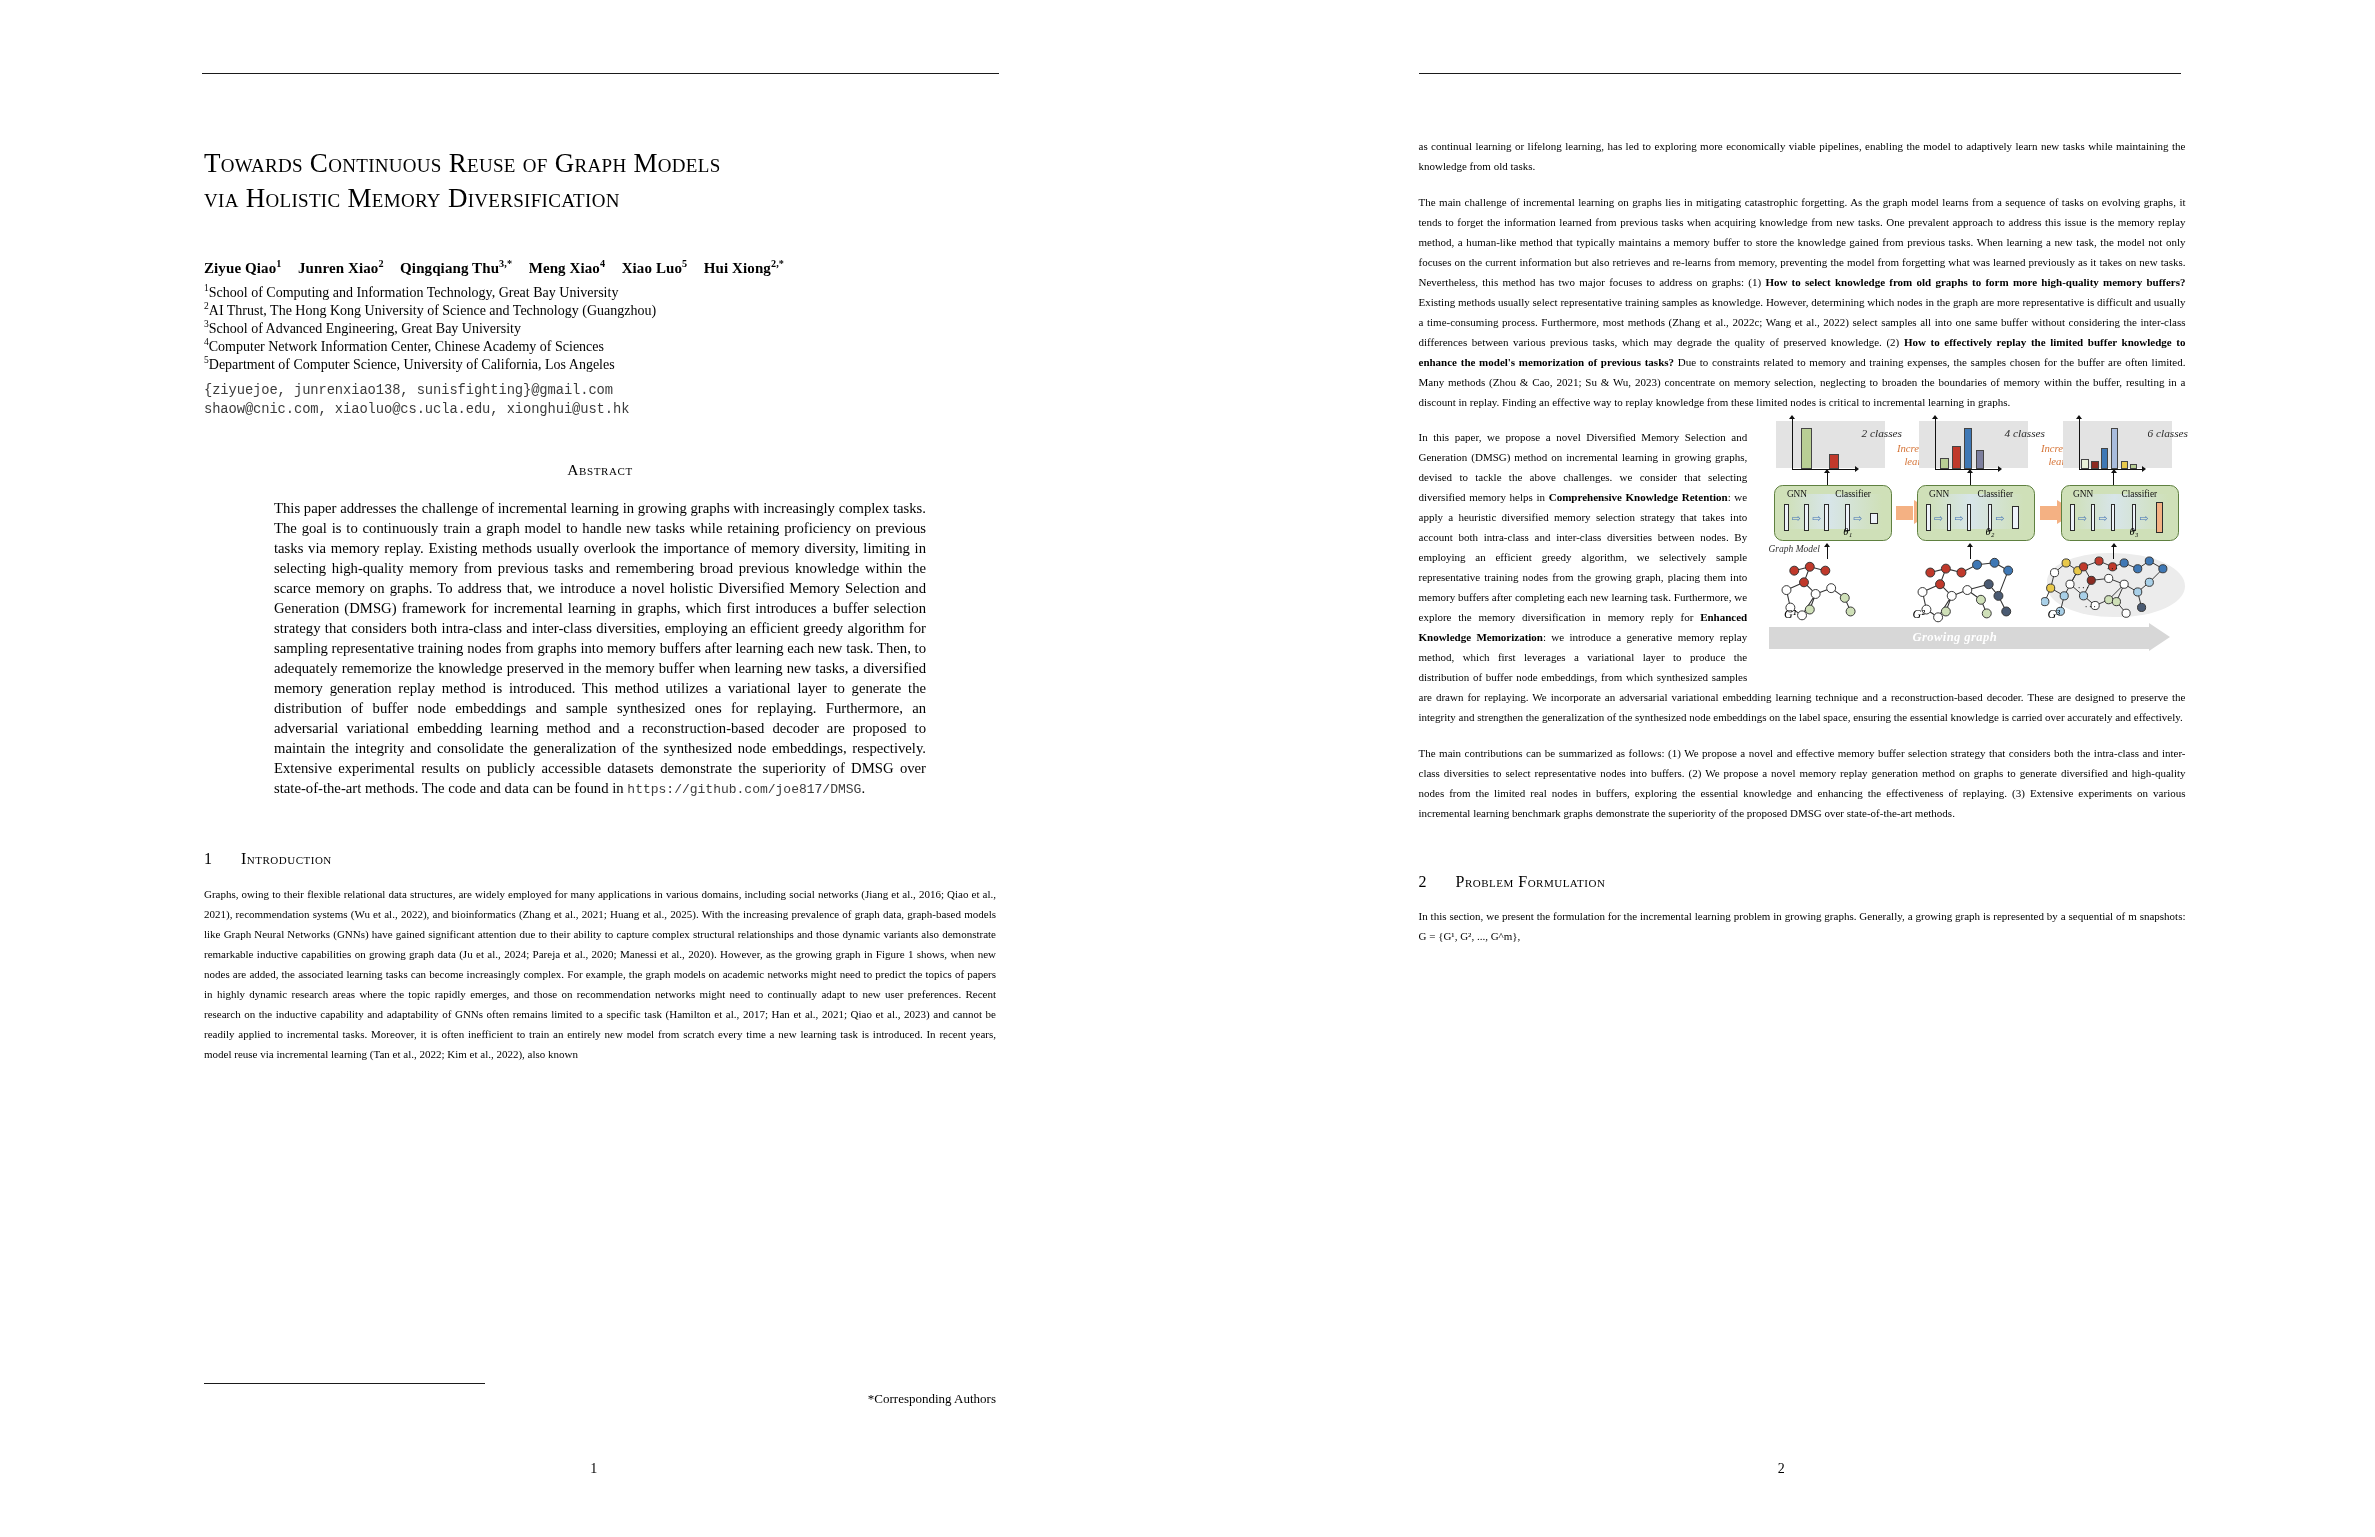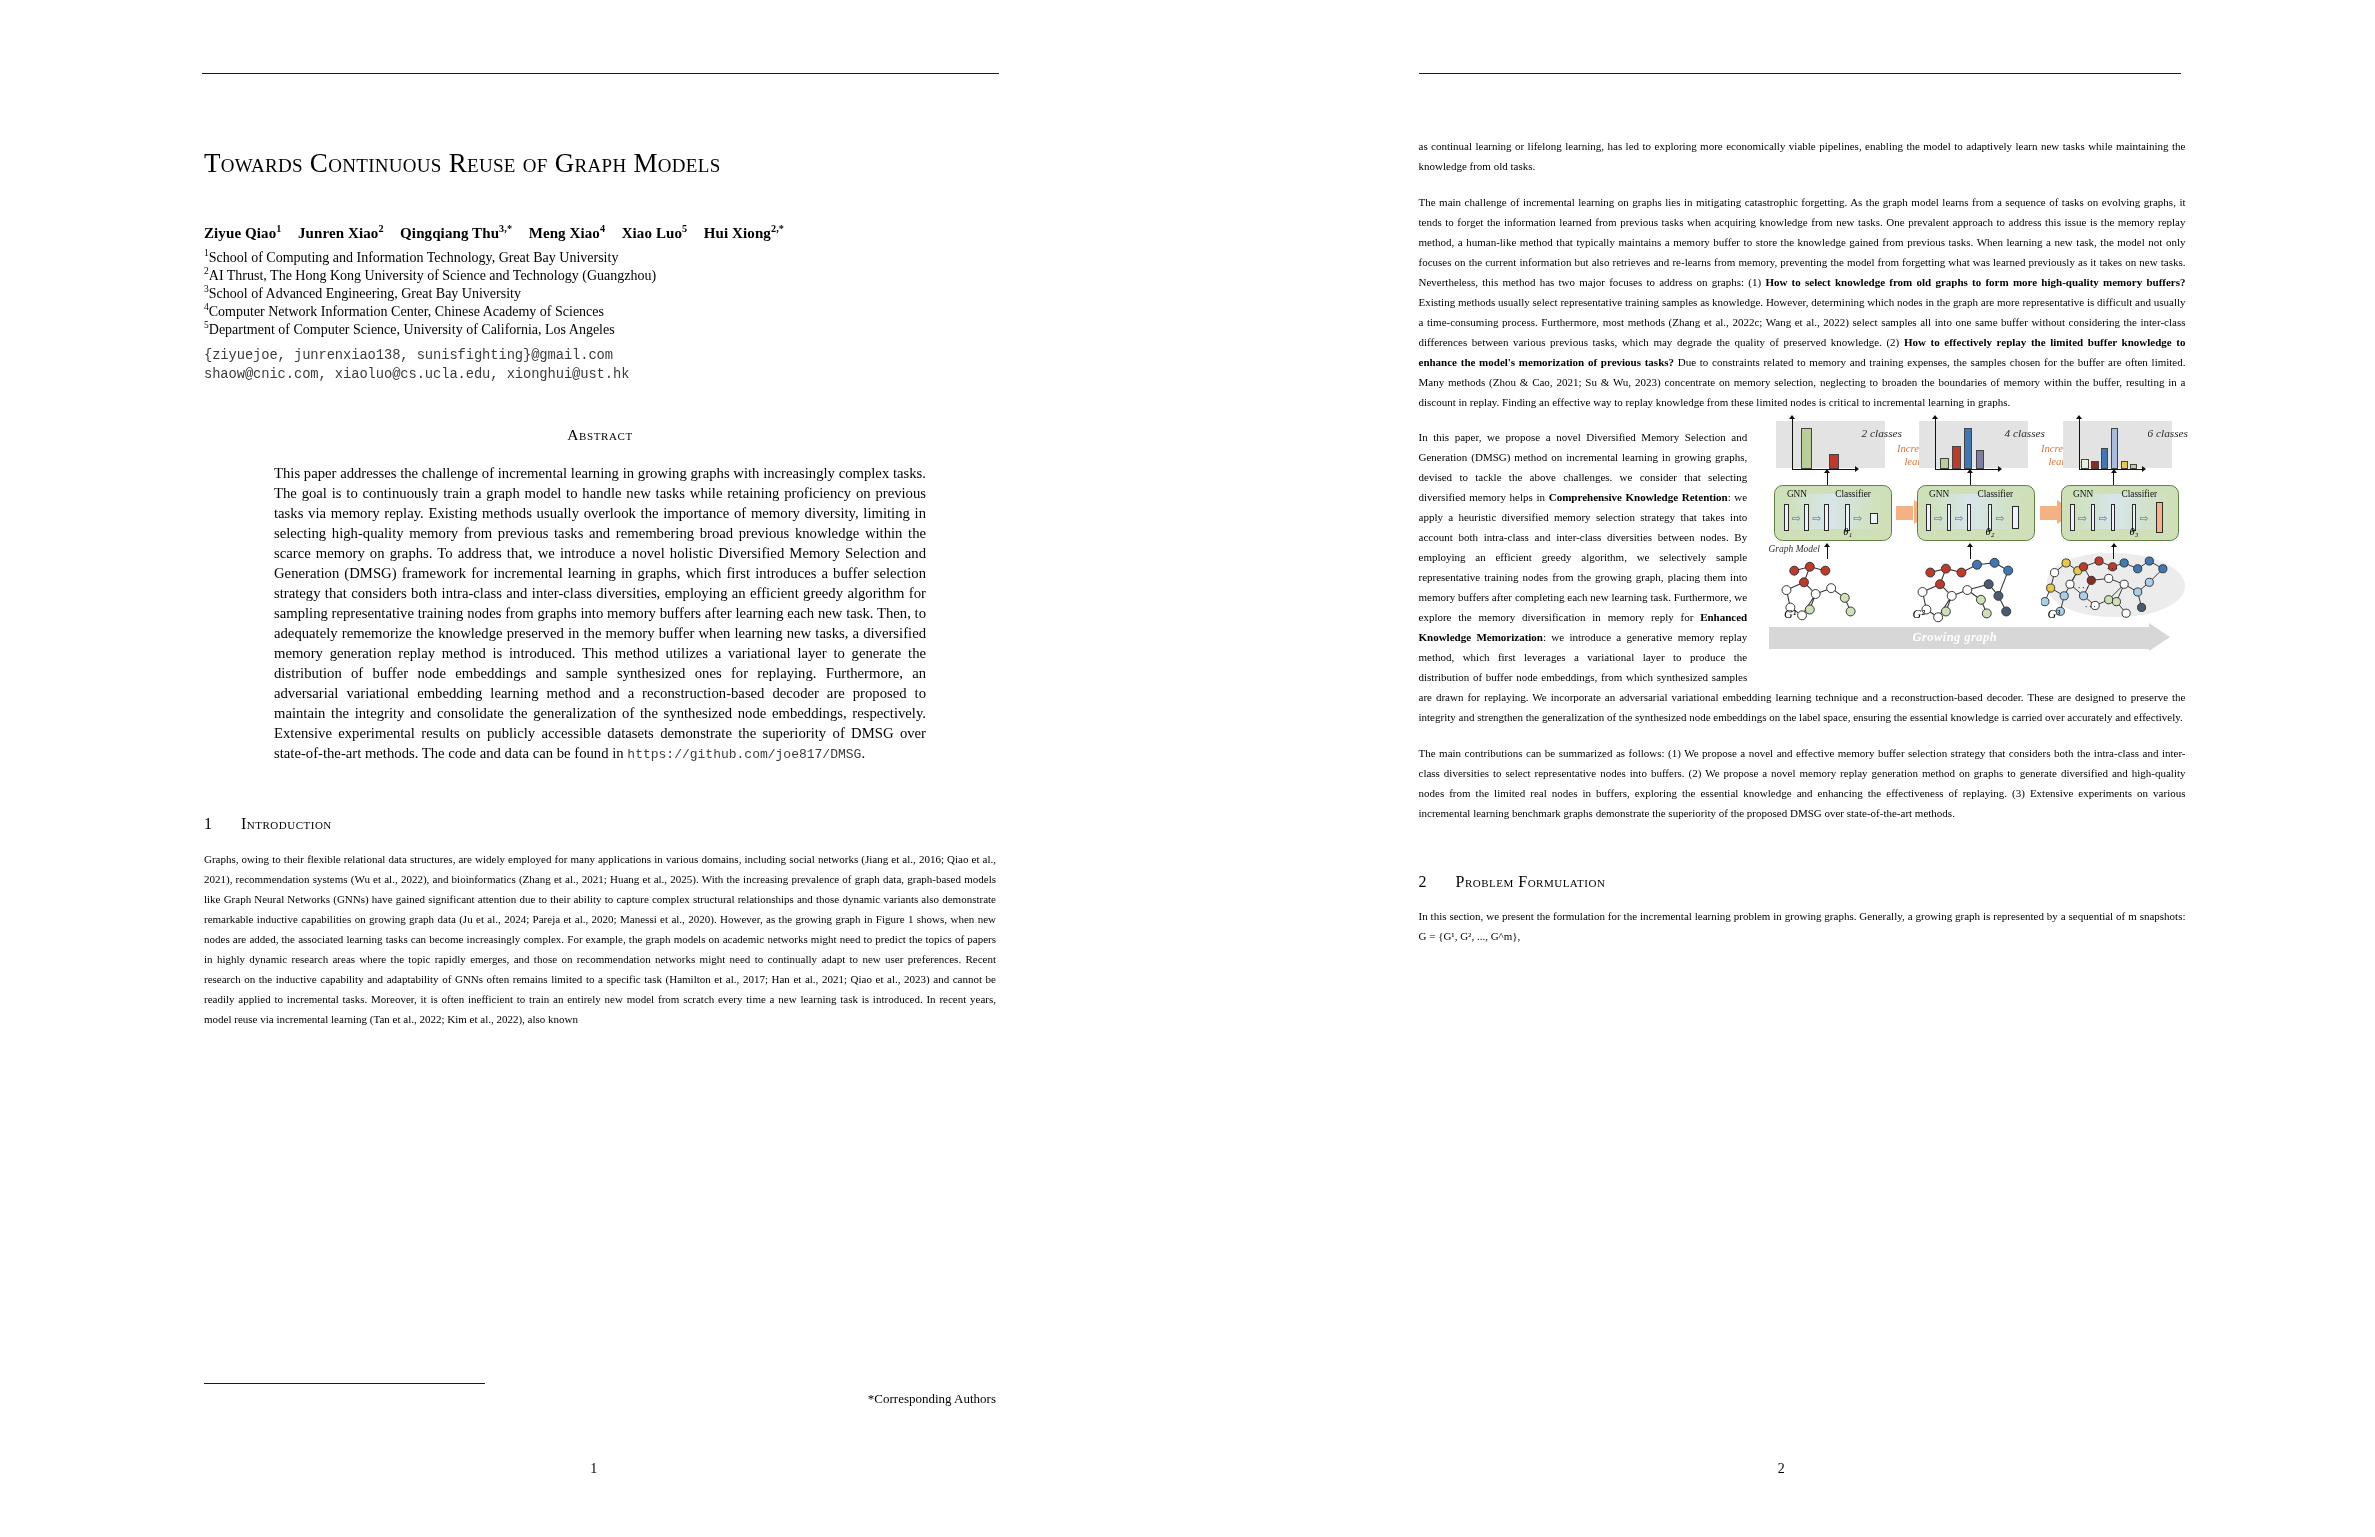--- a/index.html
+++ b/index.html
@@ -177,20 +177,21 @@
 
 <div class="spread">
 
   <div class="page page-left">
     <div class="page-rule"></div>
 
     <div class="col-l">
 
       <div class="title">
         <span class="ln">Towards Continuous Reuse of Graph Models</span>
+        <span class="ln">via Holistic Memory Diversification</span>
       </div>
 
       <div class="authors">
         <span class="au"><span>Ziyue Qiao</span><sup>1</sup></span><span class="au"><span>Junren Xiao</span><sup>2</sup></span><span class="au"><span>Qingqiang Thu</span><sup>3,*</sup></span><span class="au"><span>Meng Xiao</span><sup>4</sup></span><span class="au"><span>Xiao Luo</span><sup>5</sup></span><span class="au"><span>Hui Xiong</span><sup>2,*</sup></span>
       </div>
 
       <div class="affils">
         <div><sup>1</sup><span>School of Computing and Information Technology, Great Bay University</span></div>
         <div><sup>2</sup><span>AI Thrust, The Hong Kong University of Science and Technology (Guangzhou)</span></div>
         <div><sup>3</sup><span>School of Advanced Engineering, Great Bay University</span></div>

